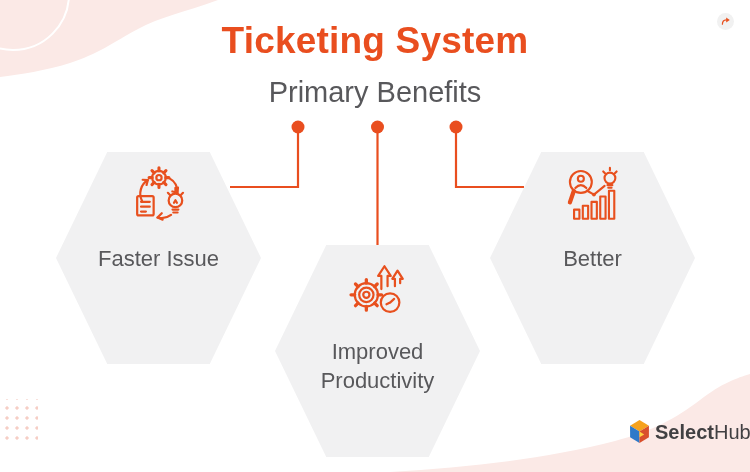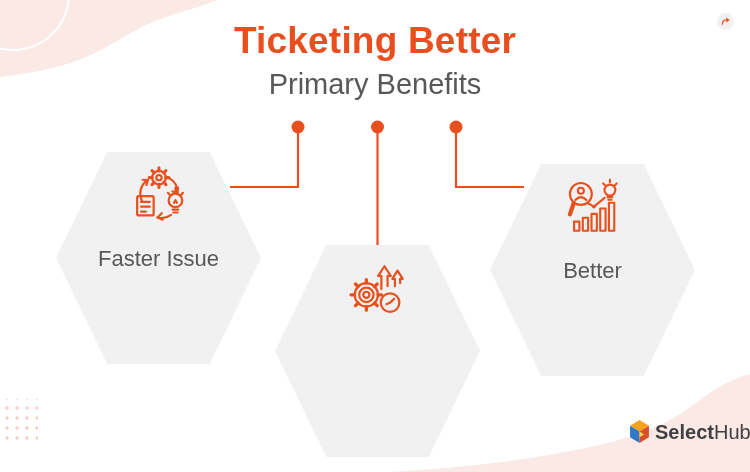--- a/index.html
+++ b/index.html
@@ -17,21 +17,21 @@
     position:absolute; left:717px; top:13px; width:17px; height:17px;
     border-radius:50%; background:#F1F1F1; z-index:5;
     display:flex; align-items:center; justify-content:center; cursor:pointer;
   }
   .header { position:absolute; left:0; top:20px; width:750px; text-align:center; z-index:3; }
   .header h1 {
     margin:0; font-size:37px; font-weight:bold; color:#E94E1F; line-height:1.15;
     letter-spacing:0.2px;
   }
   .header h2 {
-    margin:6px 0 0 0; font-size:29px; font-weight:normal; color:#58585B; line-height:1.1;
+    margin:14px 0 0 0; font-size:29px; font-weight:normal; color:#58585B; line-height:1.1;
   }
   svg.connectors { position:absolute; left:0; top:0; z-index:1; }
   .hex {
     position:absolute; width:205px; height:212px; background:#F1F1F2; z-index:2;
     clip-path: polygon(25% 0%, 75% 0%, 100% 50%, 75% 100%, 25% 100%, 0% 50%);
   }
   .hex .benefit-icon { position:absolute; left:71px; top:14px; }
   .hex-label {
     position:absolute; top:92px; left:0; right:0; text-align:center;
     font-size:22px; line-height:29px; color:#58585B;
@@ -57,21 +57,21 @@
   <div class="dots-grid"></div>
 
   <div class="share-btn">
     <svg width="11" height="11" viewBox="0 0 16 16">
       <path d="M3.5,12 C3.5,7.6 5.6,5.9 9.2,5.7" fill="none" stroke="#E8501E" stroke-width="1.8" stroke-linecap="round"></path>
       <polygon points="9,2 14.2,5.7 9,9.4" fill="#E8501E"></polygon>
     </svg>
   </div>
 
   <div class="header">
-    <h1>Ticketing Better</h1>
+    <h1>Ticketing System</h1>
     <h2>Primary Benefits</h2>
   </div>
 
   <svg class="connectors" width="750" height="472" aria-hidden="true">
     <g fill="none" stroke="#E94E1F" stroke-width="2.2">
       <path d="M298,127 L298,187 L230,187"></path>
       <path d="M377.5,127 L377.5,250"></path>
       <path d="M456,127 L456,187 L524,187"></path>
     </g>
     <circle cx="298" cy="127" r="6.5" fill="#E94E1F"></circle>
@@ -114,23 +114,27 @@
         <g stroke-width="3.4">
           <path d="M33,37 h3.8 M29.5,45.5 l2.7,2.7 M21,49 v3.8 M12.5,45.5 l-2.7,2.7 M9,37 h-3.8 M12.5,28.5 l-2.7,-2.7 M21,25 v-3.8 M29.5,28.5 l2.7,-2.7"></path>
         </g>
         <circle cx="21" cy="37" r="12"></circle>
         <circle cx="21" cy="37" r="7.4"></circle>
         <circle cx="21" cy="37" r="3.2"></circle>
         <circle cx="45.5" cy="45" r="9.6" fill="#F1F1F2"></circle>
         <path d="M45.5,45 L49.7,41.2 M45.5,45 L41.8,46.8"></path>
       </g>
     </svg>
+    <div class="hex-label">
+      <span>Improved</span><br>
+      <span>Productivity</span>
+    </div>
   </div>
 
-  <div class="hex" style="left:490px; top:152px;margin-top:12px;">
+  <div class="hex" style="left:490px; top:152px;">
     <svg class="benefit-icon" width="62" height="62" viewBox="0 0 64 64">
       <g fill="none" stroke="#E8501E" stroke-width="2.2" stroke-linecap="round" stroke-linejoin="round">
         <rect x="13.5" y="45" width="5.5" height="9.5"></rect>
         <rect x="22.5" y="41" width="5.5" height="13.5"></rect>
         <rect x="31.5" y="37" width="5.5" height="17.5"></rect>
         <rect x="40.5" y="31.5" width="5.5" height="23"></rect>
         <rect x="49.5" y="25.5" width="5.5" height="29"></rect>
         <path d="M27,25.5 L34,29.5 L45,20.5"></path>
         <circle cx="20.5" cy="16.5" r="11.3"></circle>
         <circle cx="20.5" cy="13.2" r="3.1"></circle>

